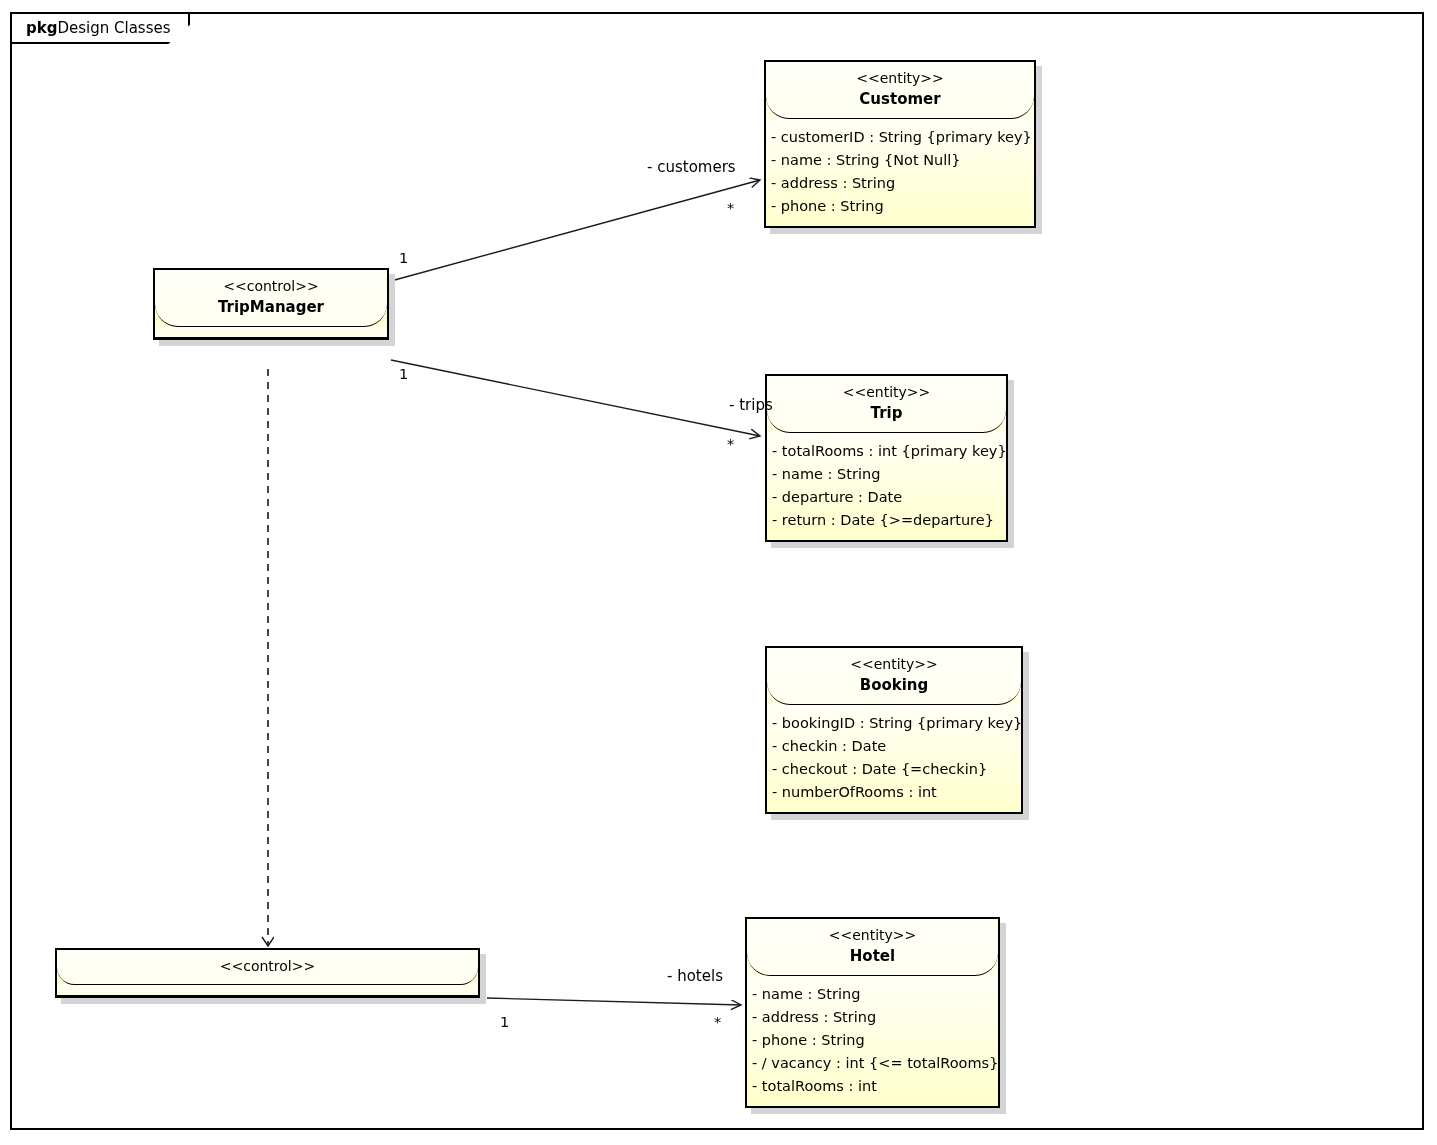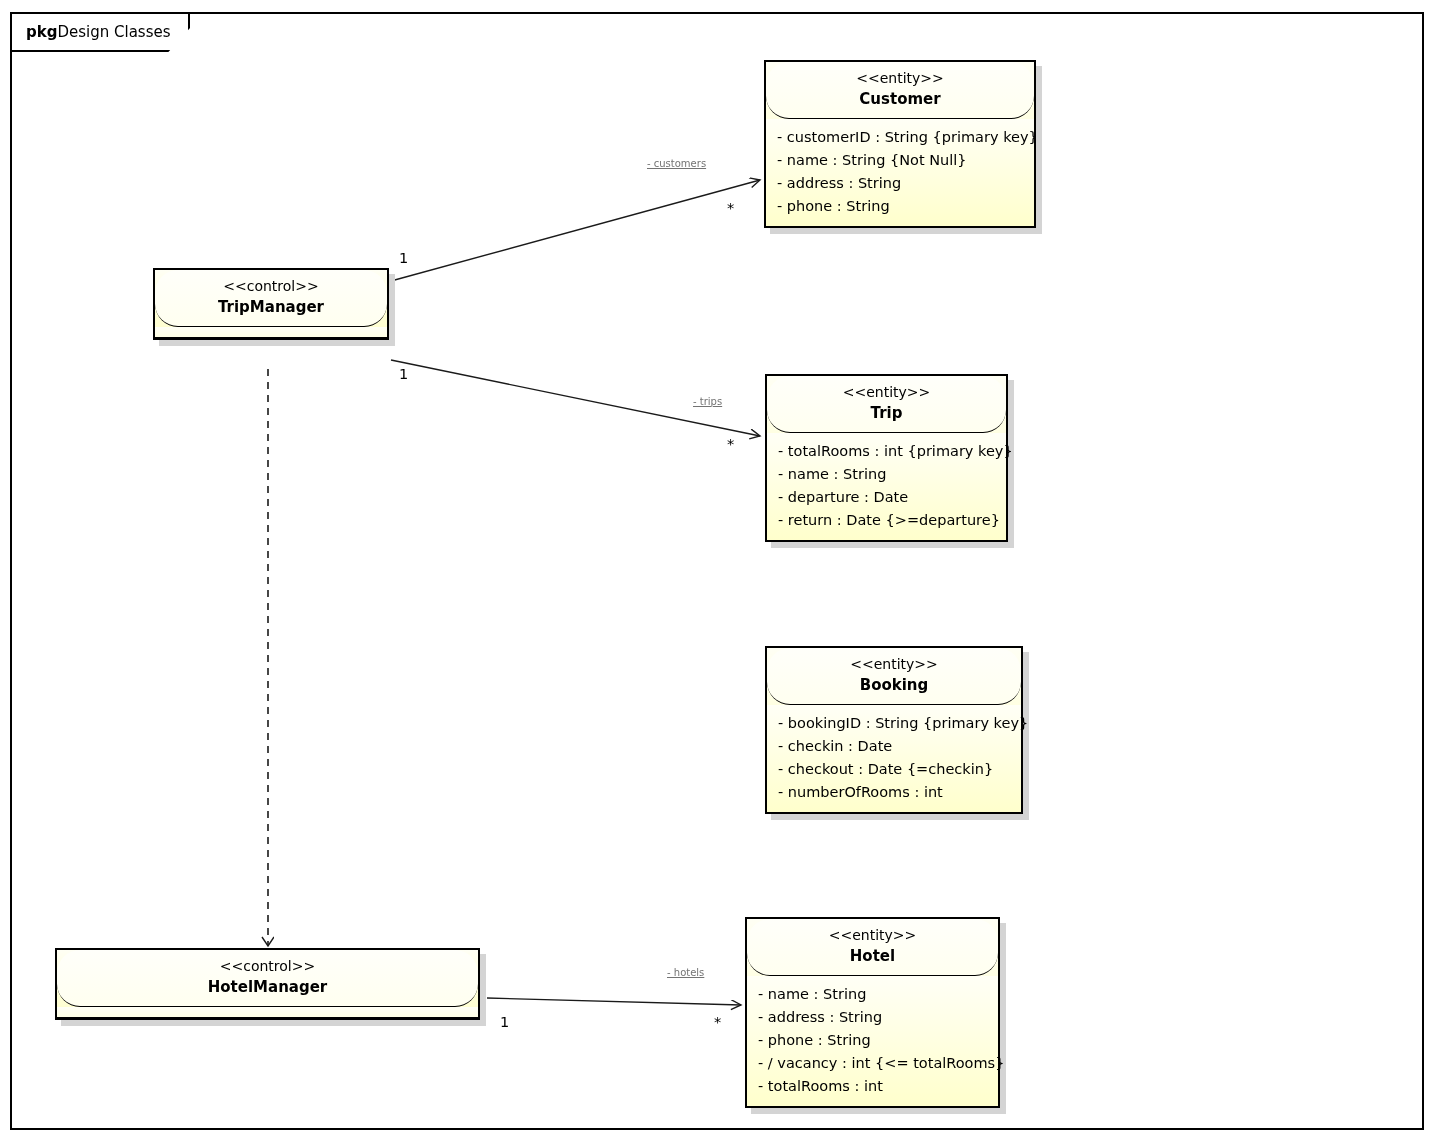--- a/index.html
+++ b/index.html
@@ -24,21 +24,21 @@
     height: 1118px;
     border: 2px solid #000000;
     box-sizing: border-box;
     background: #ffffff;
   }
   #package-tab {
     position: absolute;
     left: 10px;
     top: 12px;
     width: 180px;
-    height: 40px;
+    height: 32px;
     background: #ffffff;
     border: 2px solid #000000;
     box-sizing: border-box;
     -webkit-clip-path: polygon(0 0, 100% 0, 100% 40%, 88% 100%, 0 100%);
     clip-path: polygon(0 0, 100% 0, 100% 40%, 88% 100%, 0 100%);
     display: flex;
     align-items: center;
     padding-left: 14px;
     font-size: 15px;
     color: #000;
@@ -86,32 +86,31 @@
     background: linear-gradient(to bottom, #fffff6 0%, #ffffe4 100%);
   }
   .uml-compartment.ops {
     border-top: 1px solid #000000;
     padding: 5px 0 6px 0;
   }
   .uml-feature {
     font-size: 14.5px;
     color: #000;
     line-height: 23px;
-    padding-left: 11px;
+    padding-left: 5px;
     white-space: nowrap;
   }
 
   
   .conn-label {
     position: absolute;
-    font-size: 10px;
-    color: #737373;
+    font-size: 15px;
+    color: #000000;
     white-space: nowrap;
     z-index: 8;
-    text-decoration: underline;
   }
   .mult {
     position: absolute;
     font-size: 14.5px;
     color: #000;
     white-space: nowrap;
     z-index: 8;
   }
   #connector-layer {
     position: absolute;
@@ -148,40 +147,39 @@
 
   <line x1="487" y1="998" x2="741" y2="1005" stroke="#1a1a1a" stroke-width="1.4" marker-end="url(#openArrow)"></line>
 
   <line x1="268" y1="369" x2="268" y2="946" stroke="#1a1a1a" stroke-width="1.6" stroke-dasharray="7,6" marker-end="url(#openArrowDash)"></line>
 </svg>
 
 <div class="conn-label" style="left:647px; top:158px;">- customers</div>
 <div class="mult" style="left:399px; top:250px;">1</div>
 <div class="mult" style="left:727px; top:200px;">*</div>
 
-<div class="conn-label" style="left:693px; top:396px;">- trips</div>
+<div class="conn-label" style="left:729px; top:396px;">- trips</div>
 <div class="mult" style="left:399px; top:366px;">1</div>
 <div class="mult" style="left:727px; top:436px;">*</div>
 
 <div class="conn-label" style="left:667px; top:967px;">- hotels</div>
 <div class="mult" style="left:500px; top:1014px;">1</div>
 <div class="mult" style="left:714px; top:1014px;">*</div>
 
 <div class="uml-class" id="class-trip-manager" style="left:153px; top:268px; width:236px;">
   <div class="uml-header">
     <div class="uml-stereotype">&lt;&lt;control&gt;&gt;</div>
     <div class="uml-name">TripManager</div>
   </div>
   <div class="uml-compartment empty"></div>
 </div>
 
 <div class="uml-class" id="class-hotel-manager" style="left:55px; top:948px; width:425px;">
   <div class="uml-header">
     <div class="uml-stereotype">&lt;&lt;control&gt;&gt;</div>
-    <div class="uml-name">HotelManager</div>
   </div>
   <div class="uml-compartment empty"></div>
 </div>
 
 <div class="uml-class" id="class-customer" style="left:764px; top:60px; width:272px;">
   <div class="uml-header">
     <div class="uml-stereotype">&lt;&lt;entity&gt;&gt;</div>
     <div class="uml-name">Customer</div>
   </div>
   <div class="uml-compartment">

